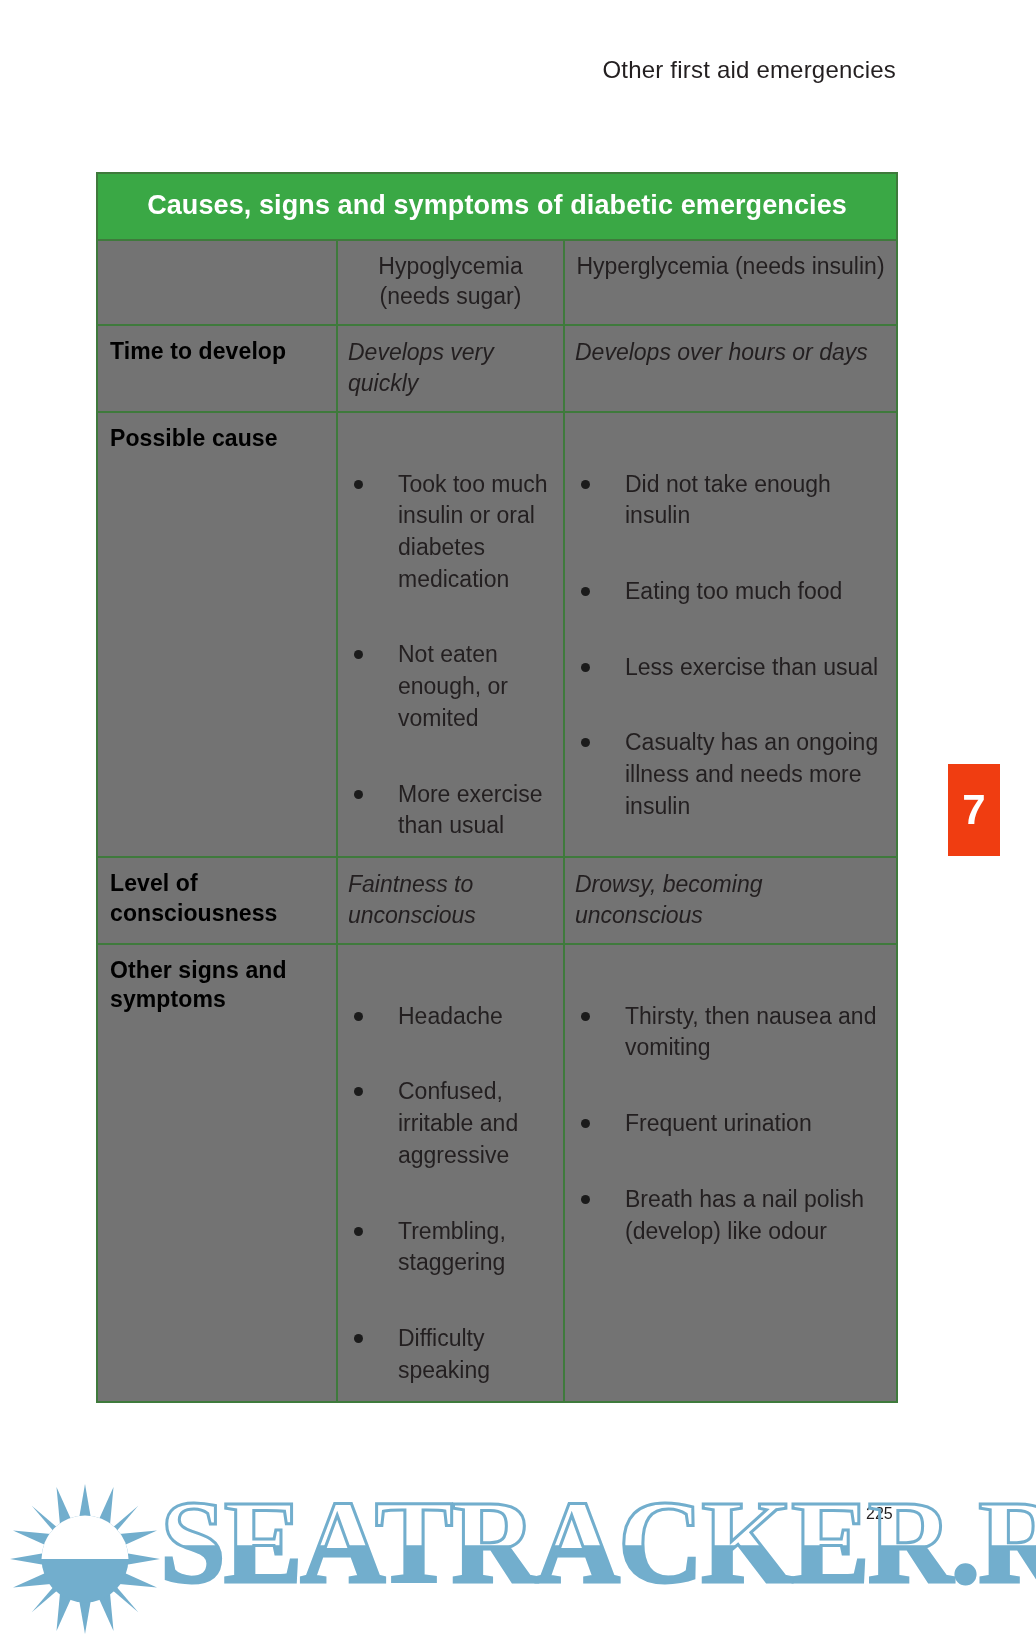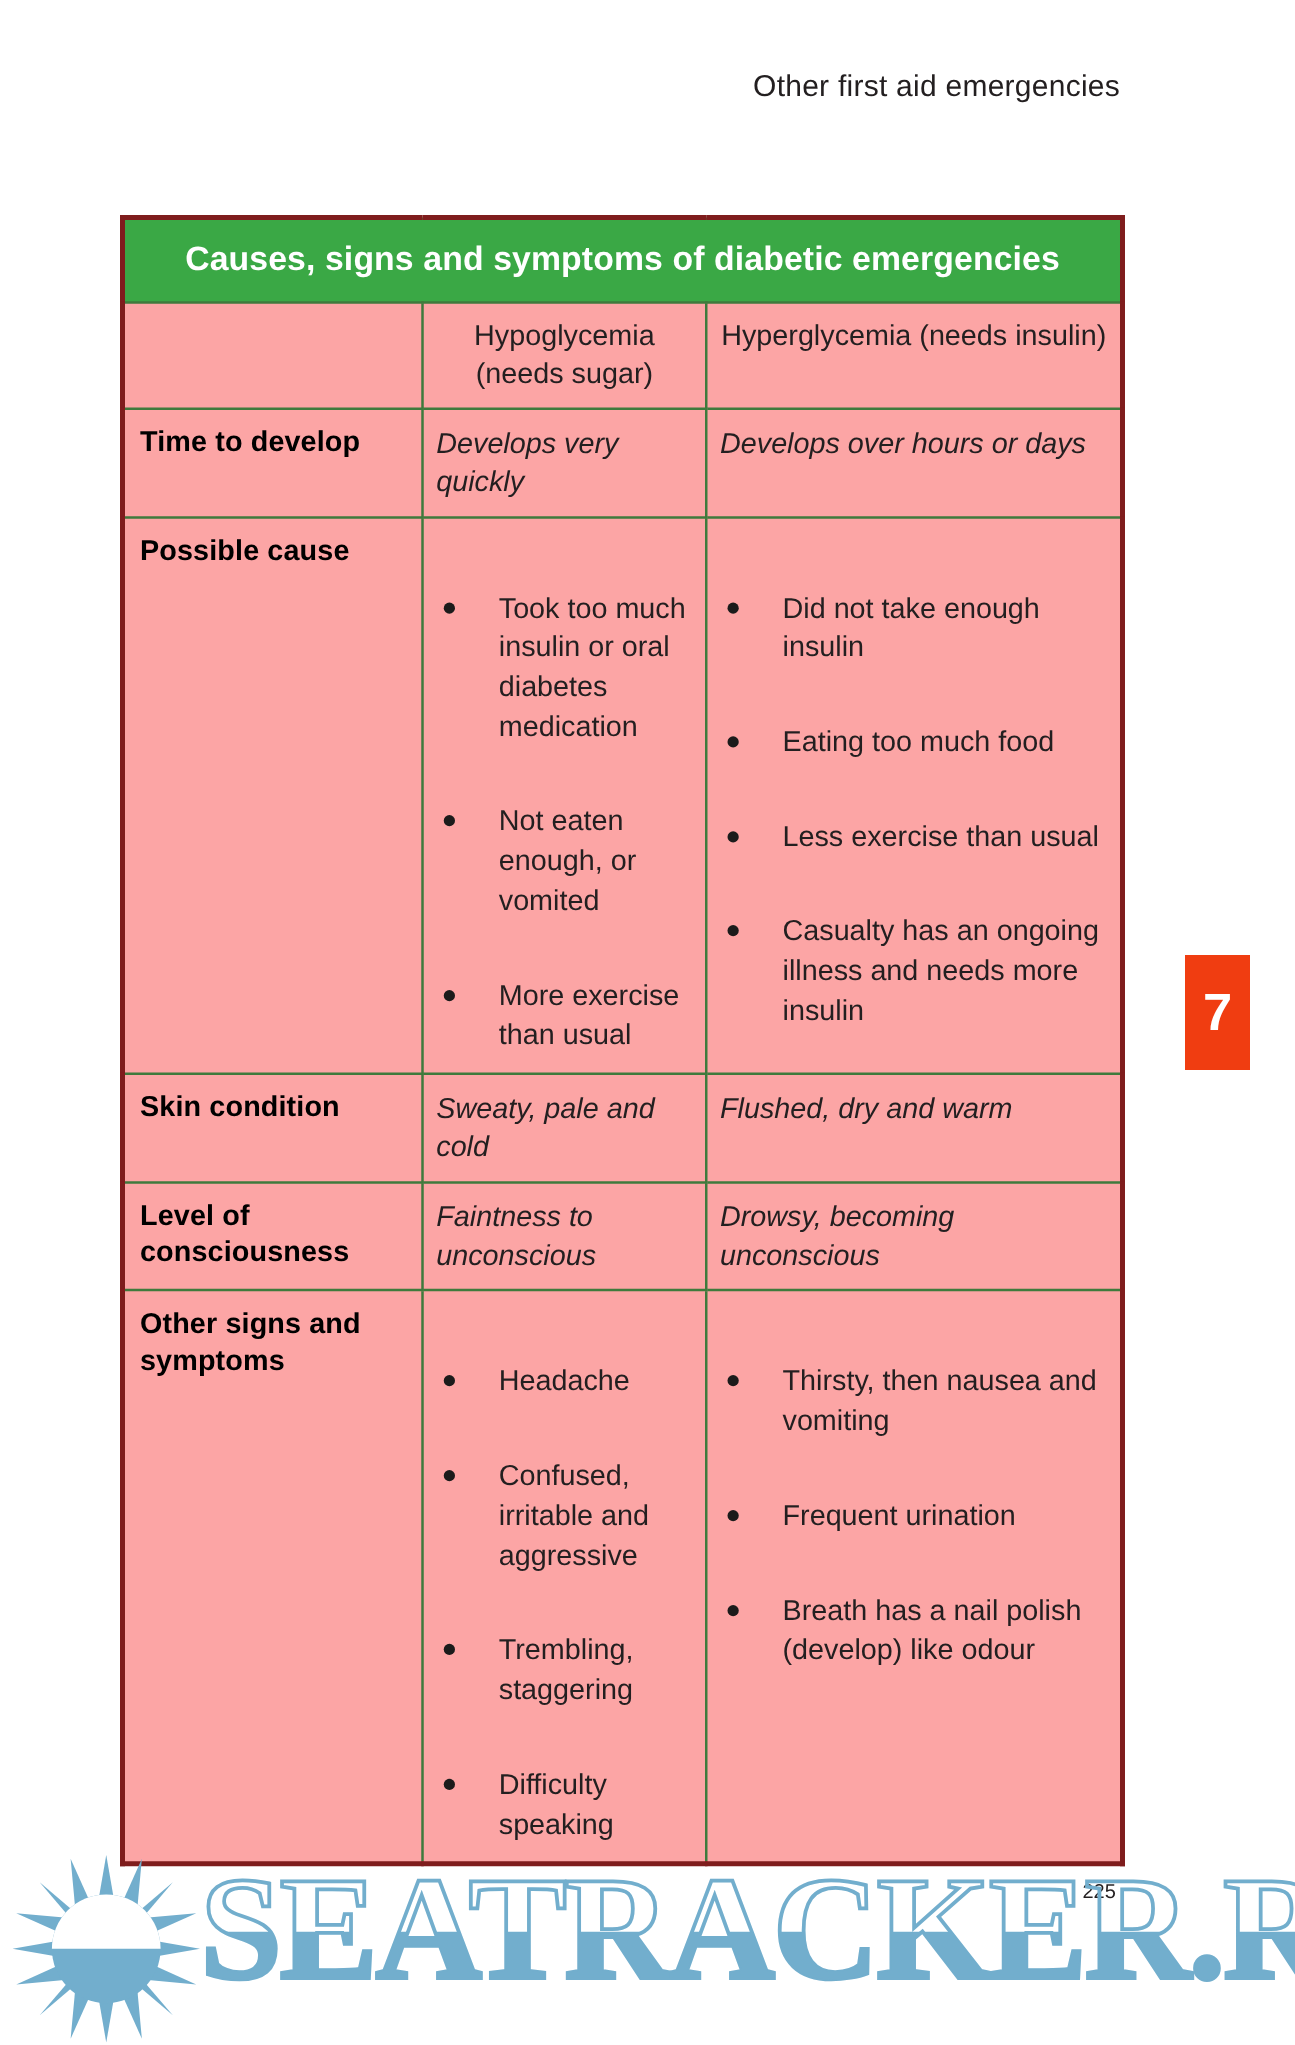--- a/index.html
+++ b/index.html
@@ -31,25 +31,25 @@
   .table-wrap {
     position: absolute;
     left: 96px;
     top: 172px;
     width: 800px;
   }
   table.diabetic {
     border-collapse: collapse;
     width: 800px;
     table-layout: fixed;
-    border: 4px solid #7f1d1d;
+    border: 2px solid #7f1d1d;
   }
   table.diabetic td, table.diabetic th {
     border: 2px solid #3f7a3c;
-    background: #fca5a5;
+    background: #737373;
     vertical-align: top;
     padding: 0;
   }
   .title-cell {
     background: #3aa845 !important;
     color: #ffffff;
     text-align: center;
     font-weight: bold;
     font-size: 27px;
     line-height: 1.30;
@@ -238,25 +238,20 @@
             </li>
             <li>
               <span class="bullet-dot"></span>
               <span>Casualty has an ongoing illness and needs more insulin</span>
             </li>
           </ul>
         </td>
       </tr>
 
 
-      <tr>
-        <td class="rowlabel">Skin condition</td>
-        <td class="cellbody">Sweaty, pale and cold</td>
-        <td class="cellbody">Flushed, dry and warm</td>
-      </tr>
 
       <tr>
         <td class="rowlabel">Level of consciousness</td>
         <td class="cellbody">Faintness to unconscious</td>
         <td class="cellbody">Drowsy, becoming unconscious</td>
       </tr>
 
       <tr>
         <td class="rowlabel">Other signs and symptoms</td>
         <td class="pad-cause">

